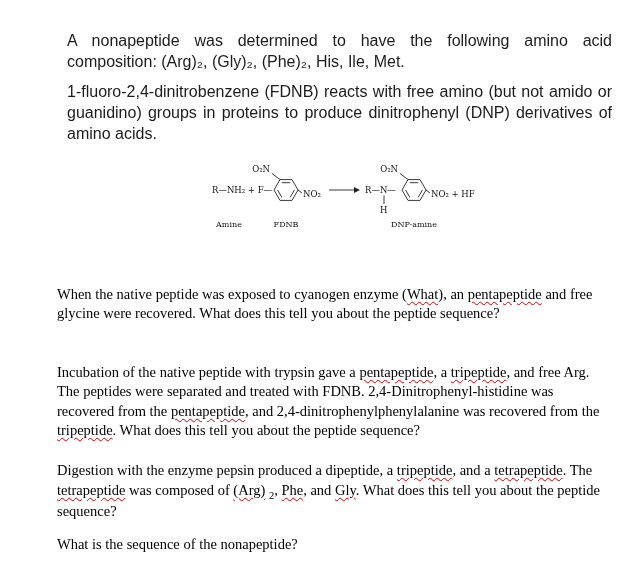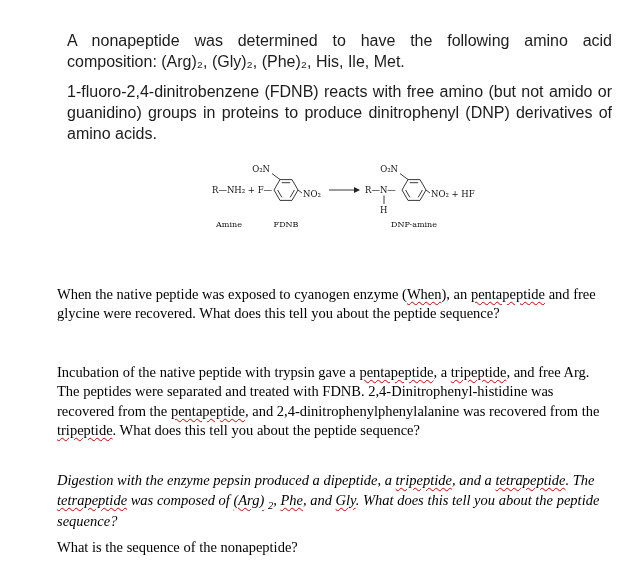--- a/index.html
+++ b/index.html
@@ -22,22 +22,22 @@
     font-family: "Liberation Serif", serif;
     font-size: 14.5px;
     line-height: 1.33;
     color: #000;
     margin: 0;
   }
   .mt-p2 { margin-top: 9px; }
   .mt-p3 { margin-top: 10px; }
   .mt-q2 { margin-top: 50px; }
   .mt-q3 { margin-top: 40px; }
-  .mt-q4 { margin-top: 31px; font-style: italic; }
-  .mt-q5 { margin-top: 6px; }
+  .mt-q4 { margin-top: 21px; }
+  .mt-q5 { margin-top: 13px; }
   .u {
     text-decoration-line: underline;
     text-decoration-style: wavy;
     text-decoration-color: #cc0000;
     text-decoration-thickness: 1px;
     text-underline-offset: 2px;
   }
   .sub { font-size: 0.72em; vertical-align: sub; }
   .scheme-wrap { margin: 12px 0 10px 150px; }
   .scheme-wrap svg text {
@@ -88,21 +88,21 @@
       <line x1="219" y1="33" x2="223" y2="36"></line>
       <text x="224" y="39.5">NO₂ + HF</text>
 
       <text class="small" x="22" y="70" text-anchor="middle">Amine</text>
       <text class="small" x="79" y="70" text-anchor="middle">FDNB</text>
       <text class="small" x="207" y="70" text-anchor="middle">DNP-amine</text>
     </svg>
   </div>
 
 
-  <p class="serif mt-q2"><span>When the native peptide was exposed to cyanogen enzyme (</span><span class="u">When</span><span>), an </span><span class="u">pentapeptide</span><span> and free glycine were recovered. What does this tell you about the peptide sequence?</span></p>
+  <p class="serif mt-q2"><span>When the native peptide was exposed to cyanogen enzyme (</span><span class="u">What</span><span>), an </span><span class="u">pentapeptide</span><span> and free glycine were recovered. What does this tell you about the peptide sequence?</span></p>
 
   <p class="serif mt-q3"><span>Incubation of the native peptide with trypsin gave a </span><span class="u">pentapeptide</span><span>, a </span><span class="u">tripeptide</span><span>, and free Arg. The peptides were separated and treated with FDNB. 2,4-Dinitrophenyl-histidine was recovered from the </span><span class="u">pentapeptide</span><span>, and 2,4-dinitrophenylphenylalanine was recovered from the </span><span class="u">tripeptide</span><span>. What does this tell you about the peptide sequence?</span></p>
 
   <p class="serif mt-q4"><span>Digestion with the enzyme pepsin produced a dipeptide, a </span><span class="u">tripeptide</span><span>, and a </span><span class="u">tetrapeptide</span><span>. The </span><span class="u">tetrapeptide</span><span> was composed of </span><span class="u">(Arg)</span><span> </span><span class="sub">2</span><span>, </span><span class="u">Phe</span><span>, and </span><span class="u">Gly</span><span>. What does this tell you about the peptide sequence?</span></p>
 
   <p class="serif mt-q5">What is the sequence of the nonapeptide?</p>
 
 </div>
 
 </body></html>

